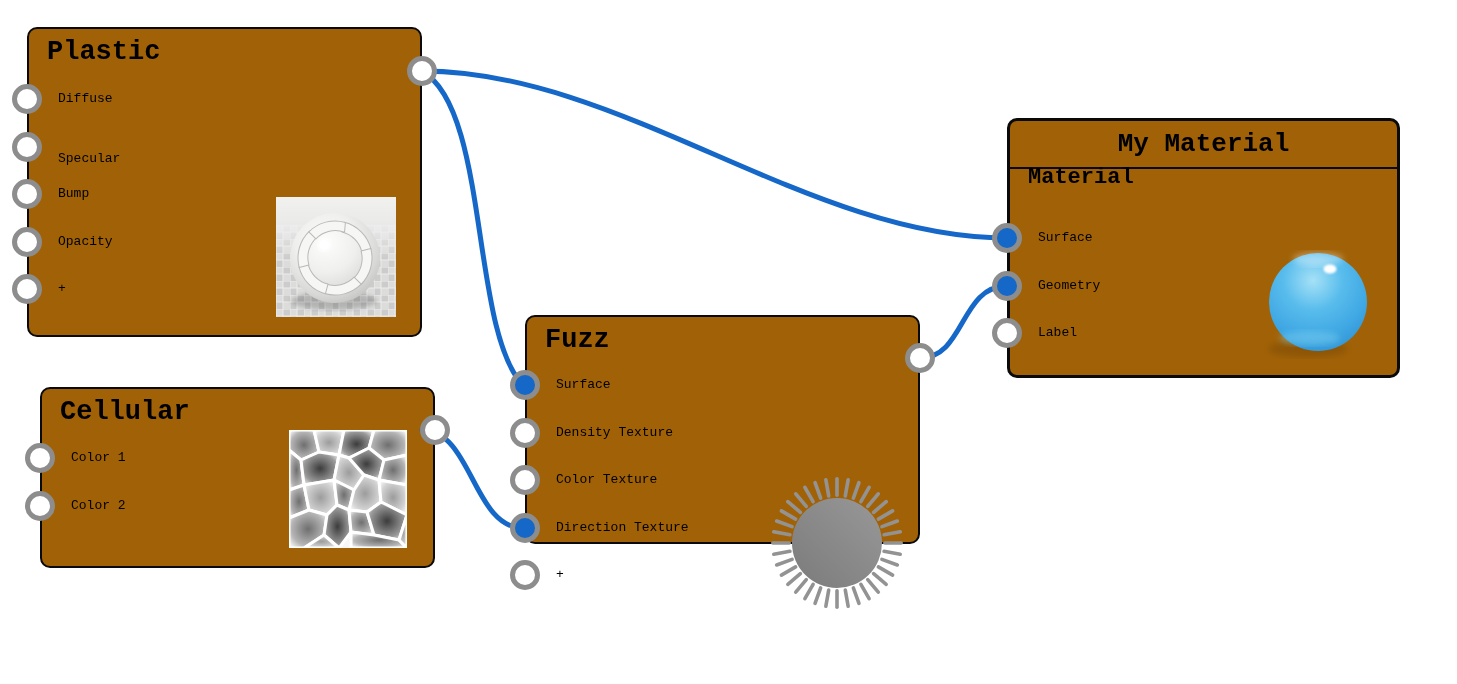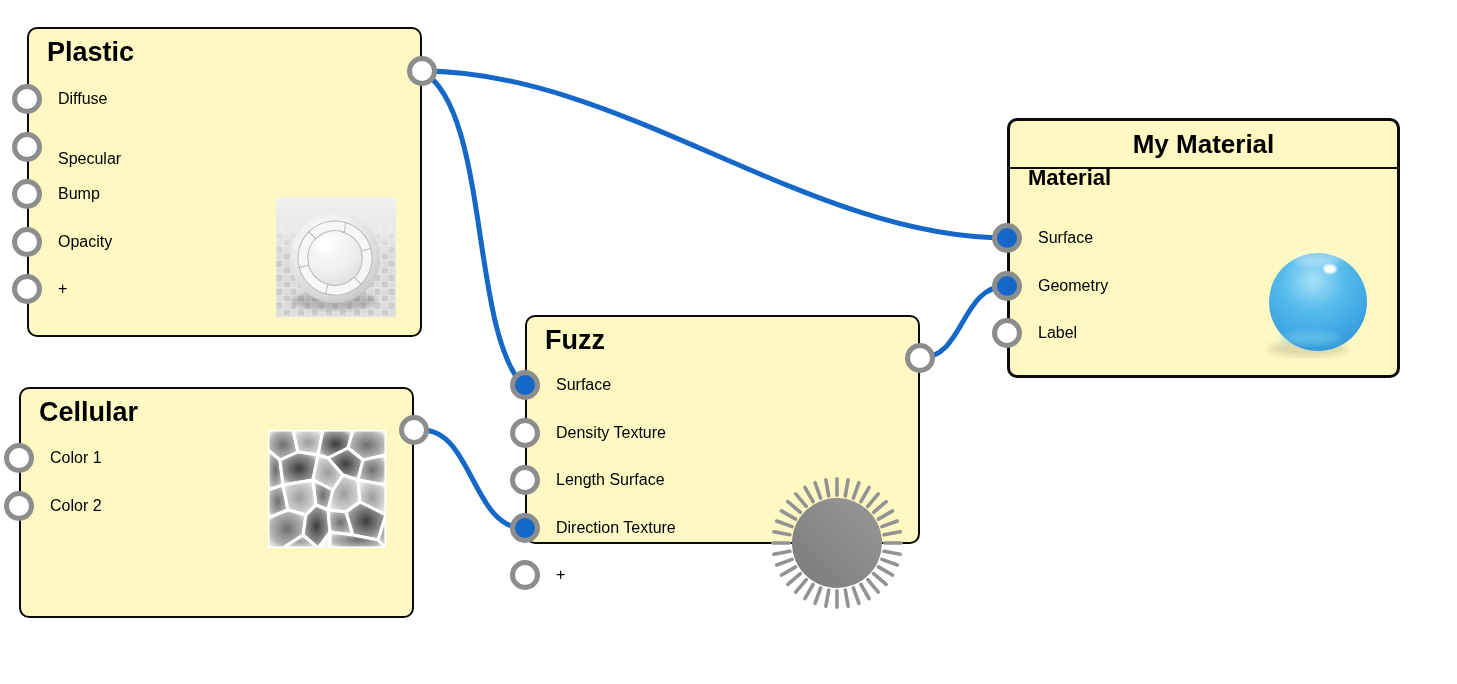--- a/index.html
+++ b/index.html
@@ -4,24 +4,25 @@
 <style>
   html,body{margin:0;padding:0;}
   body{
     width:1457px;height:684px;position:relative;overflow:hidden;
     background:#ffffff;
     font-family:"Liberation Sans","DejaVu Sans",sans-serif;
   }
   .canvas{position:absolute;inset:0;}
   .node{
     position:absolute;
-    background:#fef9c3;
+    background:#a16207;
     border:2px solid #0a0a0a;
     border-radius:10px;
     box-sizing:border-box;
+    font-family:Liberation Mono, monospace;
   }
   .node--root{border-width:3px;}
   .node-title{
     position:absolute;left:18px;top:8px;
     font-size:27px;font-weight:700;color:#000;
     white-space:nowrap;
   }
   .node-header{
     position:absolute;left:0;top:0;right:0;height:46px;
     border-bottom:2px solid #0a0a0a;
@@ -33,21 +34,21 @@
     font-size:22px;font-weight:700;color:#000;white-space:nowrap;
   }
   .port{
     position:absolute;width:30px;height:30px;border-radius:50%;
     border:5px solid #8d8d8d;background:#ffffff;
     box-sizing:border-box;z-index:3;
   }
   .port[data-connected="true"]{background:#1668c8;}
   .port-label{
     position:absolute;height:28px;line-height:28px;
-    font-size:16px;color:#000;white-space:nowrap;
+    font-size:13px;color:#000;white-space:nowrap;
   }
   .wires{position:absolute;inset:0;z-index:2;pointer-events:none;}
   .wires path{pointer-events:stroke;}
   .preview{position:absolute;}
 </style>
 </head>
 <body>
 
 <div class="canvas">
 
@@ -109,21 +110,21 @@
         <use href="#ppBlade" transform="rotate(135)"></use>
         <use href="#ppBlade" transform="rotate(195)"></use>
         <use href="#ppBlade" transform="rotate(255)"></use>
         <use href="#ppBlade" transform="rotate(315)"></use>
         <circle cx="-11" cy="-13" r="5" fill="#ffffff"></circle>
         <circle cx="-11" cy="-13" r="7.5" fill="#ffffff" opacity="0.45"></circle>
       </g>
     </svg>
   </div>
 
-  <div class="node" style="left:19px;top:387px;width:395px;height:231px;">
+  <div class="node" style="left:40px;top:387px;width:395px;height:181px;">
     <div class="node-title">Cellular</div>
 
     <div class="port" style="left:-17px;top:54px;" data-connected="false"></div>
     <div class="port-label" style="left:29px;top:55px;">Color 1</div>
 
     <div class="port" style="left:-17px;top:102px;" data-connected="false"></div>
     <div class="port-label" style="left:29px;top:103px;">Color 2</div>
 
     <div class="port" style="left:378px;top:26px;" data-connected="false"></div>
 
@@ -178,21 +179,21 @@
   <div class="node" style="left:525px;top:315px;width:395px;height:229px;">
     <div class="node-title">Fuzz</div>
 
     <div class="port" style="left:-17px;top:53px;" data-connected="true"></div>
     <div class="port-label" style="left:29px;top:54px;">Surface</div>
 
     <div class="port" style="left:-17px;top:101px;" data-connected="false"></div>
     <div class="port-label" style="left:29px;top:102px;">Density Texture</div>
 
     <div class="port" style="left:-17px;top:148px;" data-connected="false"></div>
-    <div class="port-label" style="left:29px;top:149px;">Length Surface</div>
+    <div class="port-label" style="left:29px;top:149px;">Color Texture</div>
 
     <div class="port" style="left:-17px;top:196px;" data-connected="true"></div>
     <div class="port-label" style="left:29px;top:197px;">Direction Texture</div>
 
     <div class="port" style="left:-17px;top:243px;" data-connected="false"></div>
     <div class="port-label" style="left:29px;top:244px;">+</div>
 
     <div class="port" style="left:378px;top:26px;" data-connected="false"></div>
 
     <svg class="preview" style="left:240px;top:156px;" width="140" height="140" viewBox="0 0 140 140">

